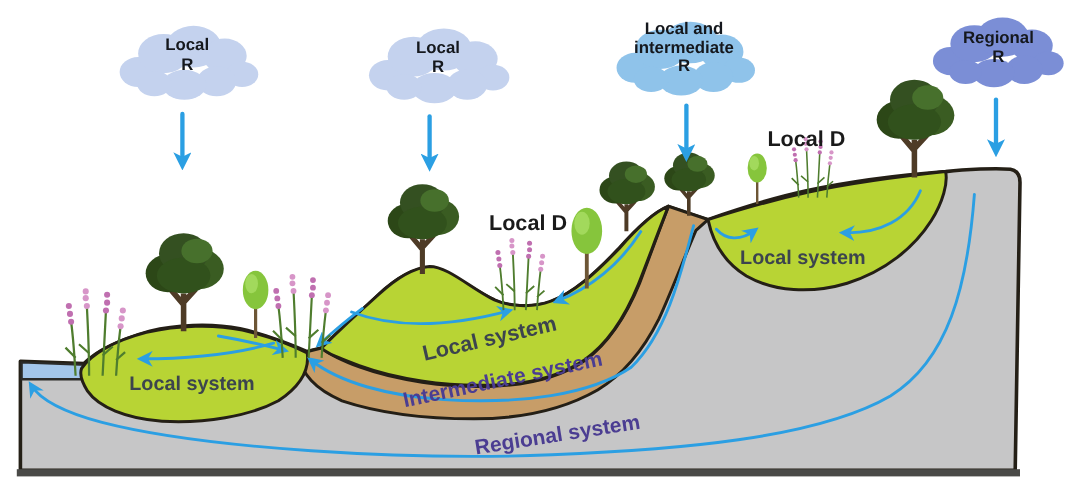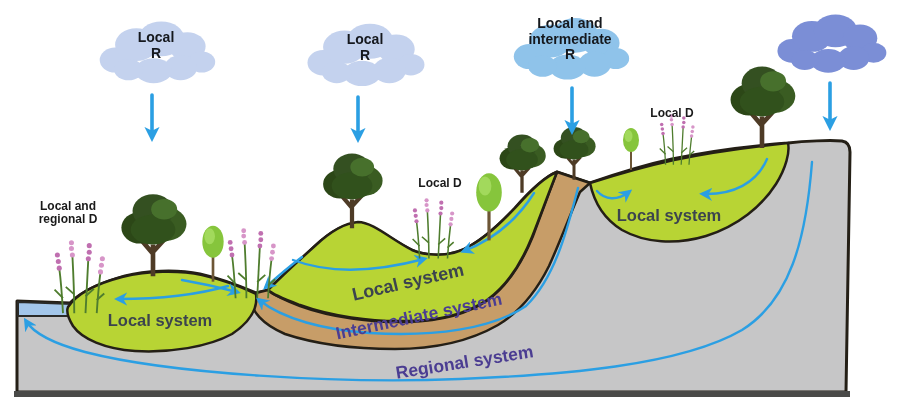--- a/index.html
+++ b/index.html
@@ -3,21 +3,21 @@
 <meta charset="utf-8">
 <style>
   html,body{margin:0;padding:0;background:#ffffff;}
   .stage{
     position:relative;width:901px;height:400px;background:#ffffff;
     font-family:"Liberation Sans","DejaVu Sans",sans-serif;overflow:hidden;
   }
   .stage svg.base{position:absolute;left:0;top:0;}
   .lbl{position:absolute;font-weight:bold;text-align:center;}
   .cloud-label{font-size:14px;line-height:1.12;color:#15181d;}
-  .d-label{font-size:12px;line-height:1.08;color:#1a1a1a;}
+  .d-label{font-size:18px;line-height:1.08;color:#1a1a1a;}
   .sys-label{font-size:16.5px;color:#3c444e;white-space:nowrap;}
   .sys-label.purple{color:#4b3d92;font-size:17.5px;}
   .rot13{transform:rotate(-13deg);font-size:18px;}
   .rot12{transform:rotate(-12deg);}
   .rot9{transform:rotate(-9deg);}
 </style>
 </head>
 <body>
 
 <div class="stage">
@@ -190,22 +190,22 @@
       <path marker-end="url(#rainArrow)" d="M 152 95 L 152 136"></path>
       <path marker-end="url(#rainArrow)" d="M 358 97 L 358 137"></path>
       <path marker-end="url(#rainArrow)" d="M 572 88 L 572 129"></path>
       <path marker-end="url(#rainArrow)" d="M 830 83 L 830 125"></path>
     </g>
   </svg>
 
   <div class="lbl cloud-label" style="left:134px;top:30px;width:44px;">Local R</div>
   <div class="lbl cloud-label" style="left:343px;top:32px;width:44px;">Local R</div>
   <div class="lbl cloud-label" style="left:522px;top:16px;width:96px;">Local and intermediate R</div>
-
-  <div class="lbl d-label" style="left:31px;top:200px;width:74px;">Local and regional D</div>
+  <div class="lbl cloud-label" style="left:800px;top:24px;width:64px;">Regional R</div>
+
   <div class="lbl d-label" style="left:405px;top:177px;width:70px;">Local D</div>
   <div class="lbl d-label" style="left:637px;top:107px;width:70px;">Local D</div>
 
   <div class="lbl sys-label" style="left:104px;top:311px;width:112px;">Local system</div>
   <div class="lbl sys-label rot13" style="left:348px;top:272px;width:120px;">Local system</div>
   <div class="lbl sys-label" style="left:614px;top:206px;width:110px;">Local system</div>
   <div class="lbl sys-label purple rot12" style="left:334px;top:306px;width:170px;">Intermediate system</div>
   <div class="lbl sys-label purple rot9" style="left:392px;top:352px;width:145px;">Regional system</div>
 
 </div>

